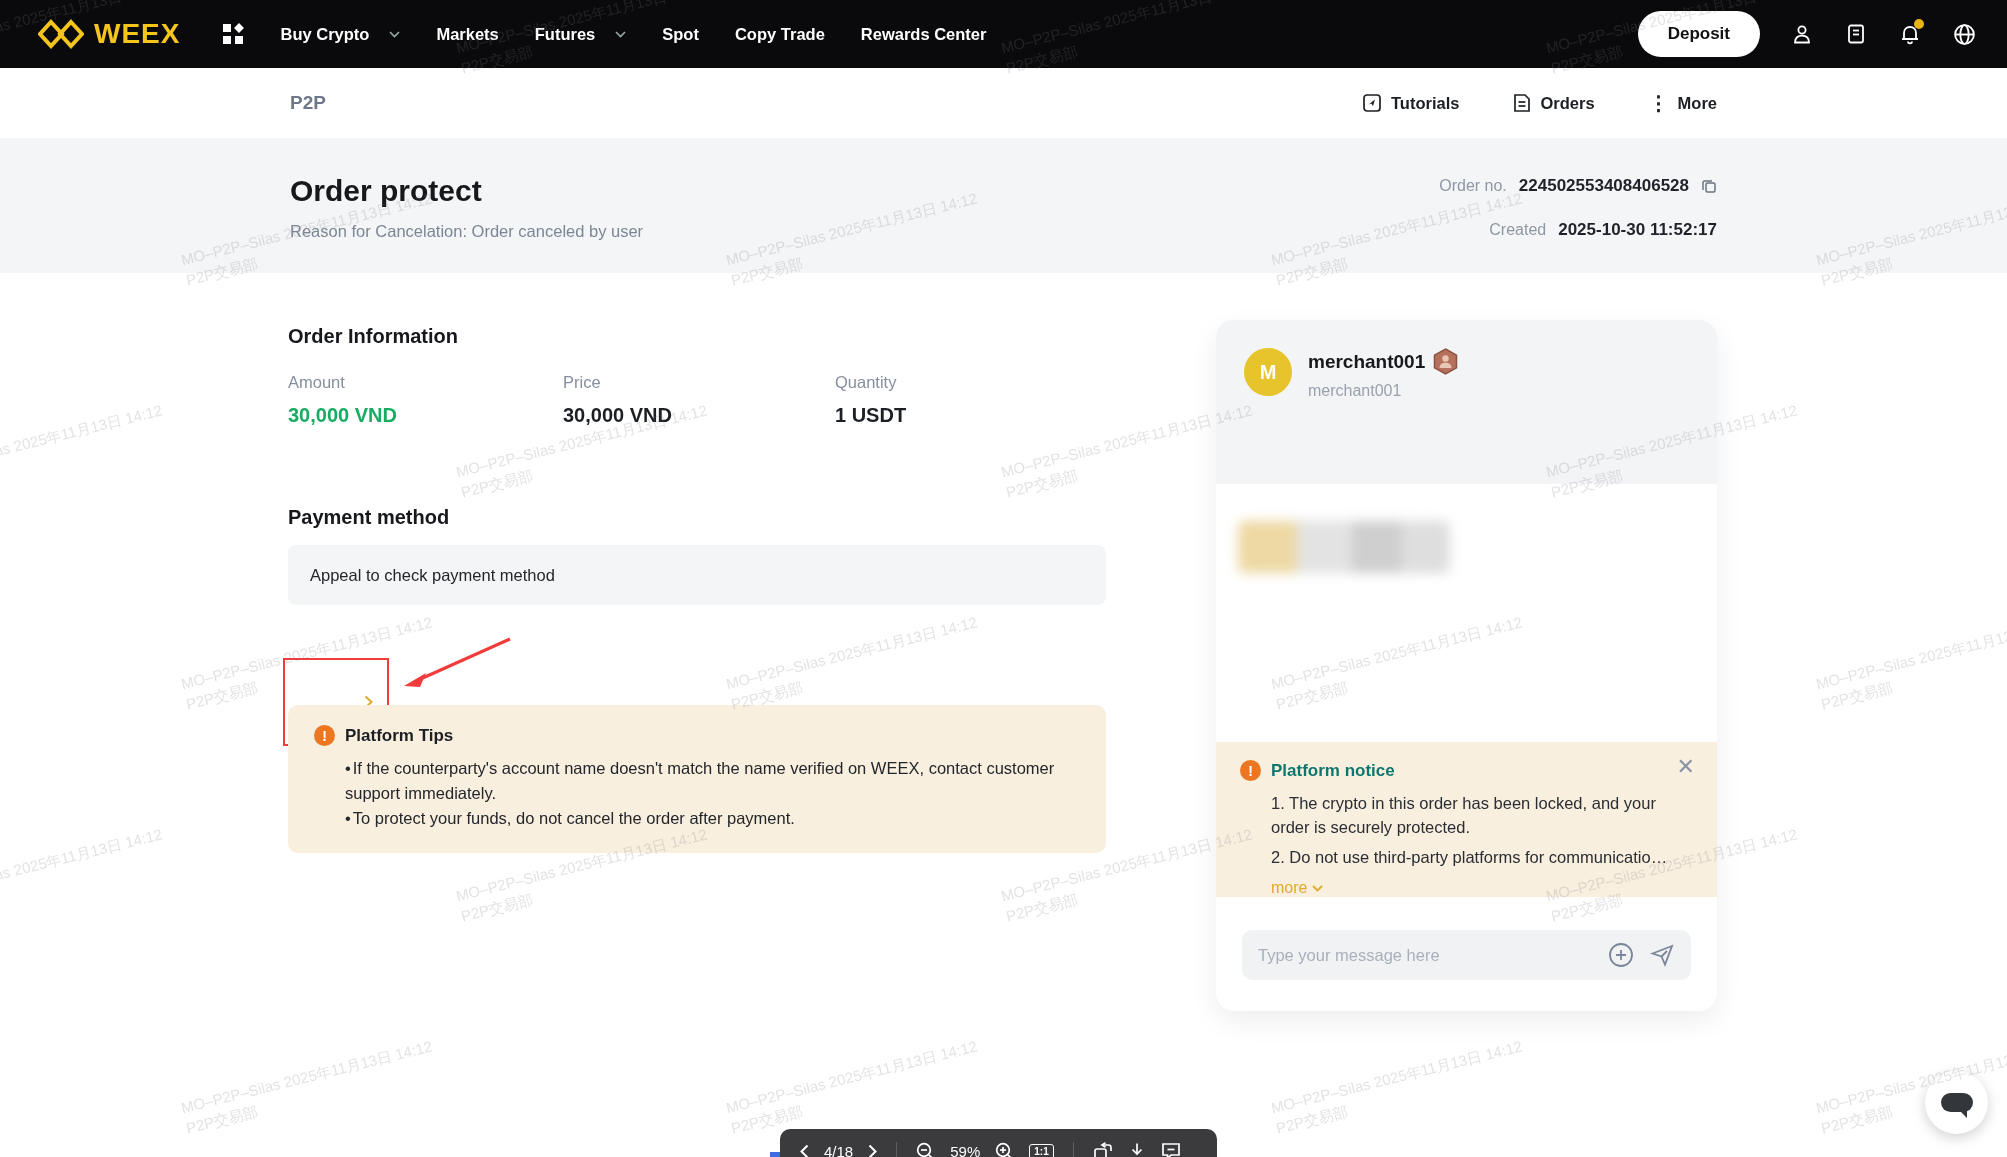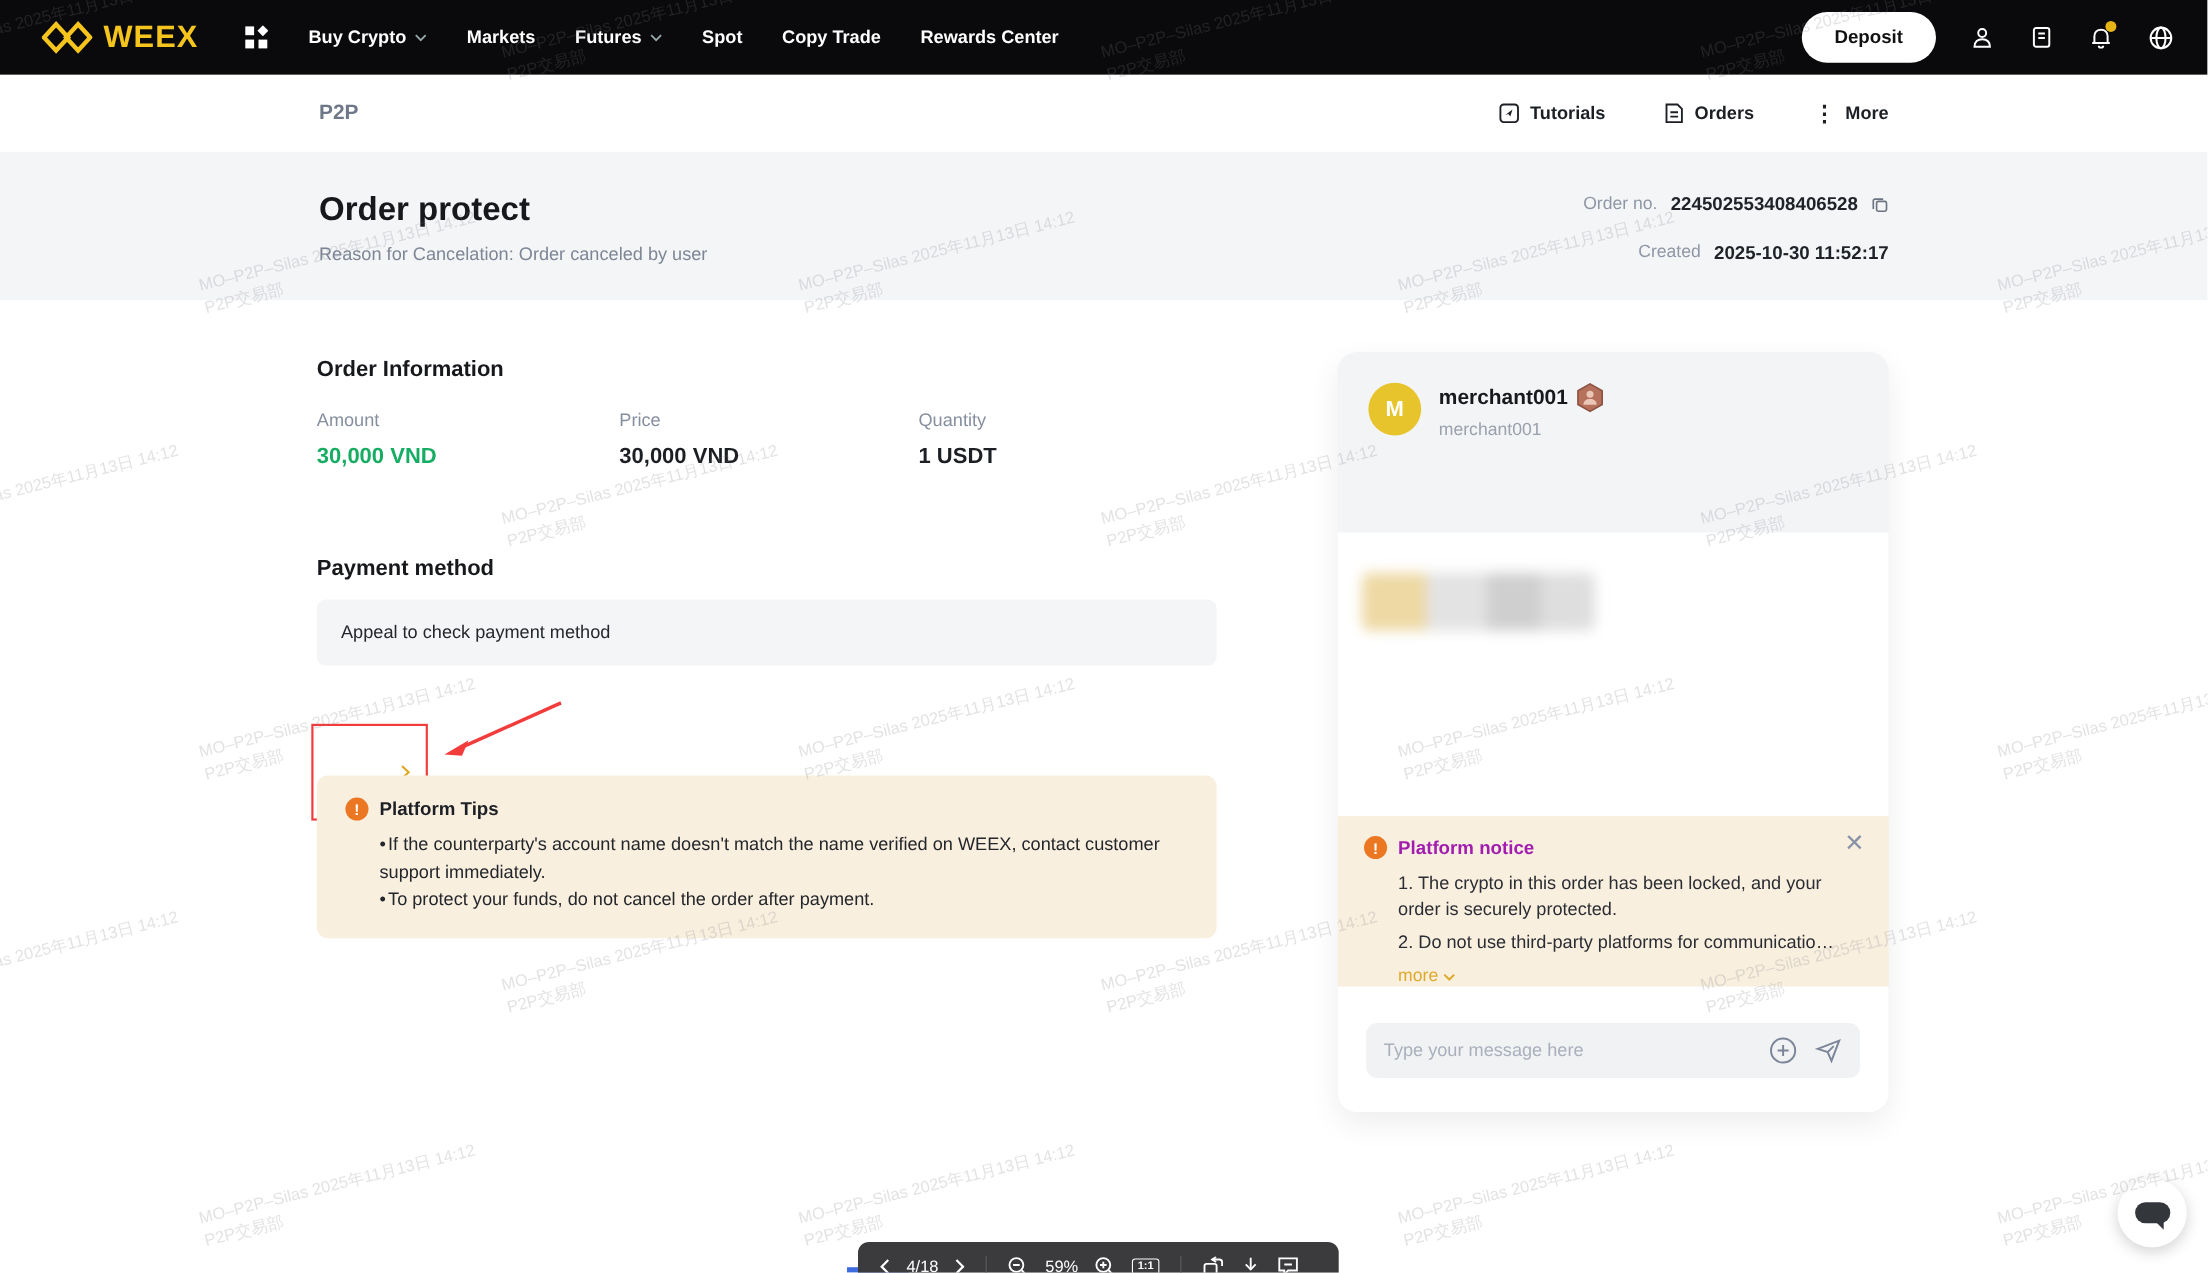--- a/index.html
+++ b/index.html
@@ -6,21 +6,21 @@
   body { font-family:"Liberation Sans", sans-serif; background:#fff; }
   .page { position:relative; width:2007px; height:1157px; overflow:hidden; background:#fff; }
 
   
   .topnav { position:absolute; left:0; top:0; width:100%; height:68px; background:#0a0a0c;
             display:flex; align-items:center; padding:0 30px; color:#fff; }
   .brand { display:flex; gap:10px; margin-left:8px; cursor:pointer; }
   .brand-text { color:#f5c51e; font-weight:bold; font-size:28px; letter-spacing:1px; }
   .grid-icon { margin-left:42px; cursor:pointer; display:flex; }
   .nav-items { display:flex; align-items:center; gap:36px; margin-left:36px; }
-  .nav-item { display:flex; align-items:center; gap:8px; font-size:16.5px; font-weight:600; color:#fff; cursor:pointer; white-space:nowrap; }
+  .nav-item { display:flex; align-items:center; gap:20px; font-size:16.5px; font-weight:600; color:#fff; cursor:pointer; white-space:nowrap; }
   .nav-right { margin-left:auto; display:flex; align-items:center; gap:30px; }
   .deposit-btn { background:#fff; color:#111; border:none; border-radius:24px; height:46px; padding:0 30px;
                  font-size:17px; font-weight:600; font-family:inherit; cursor:pointer; }
   .nav-icon { position:relative; display:flex; cursor:pointer; }
   .bell-dot { position:absolute; right:-2px; top:-3px; width:10px; height:10px; border-radius:50%; background:#e7b416; }
 
   
   .subnav { position:absolute; left:0; top:68px; width:100%; height:70px; background:#fff;
             display:flex; align-items:center; padding:0 290px; }
   .subnav-title { font-size:19px; font-weight:700; color:#6f7888; }
@@ -84,21 +84,21 @@
   .chat-area { position:absolute; left:0; top:164px; width:100%; height:258px; background:#fff; }
   .blur-msg { position:absolute; left:22px; top:34px; width:212px; height:58px; border-radius:12px; background:#fdfdfd;
               display:flex; align-items:center; overflow:hidden; filter:blur(6px); }
   .blur-a { width:60px; height:52px; background:#eed9a4; }
   .blur-b { width:56px; height:52px; background:#e3e3e3; }
   .blur-c { width:50px; height:52px; background:#cfcfcf; }
   .blur-d { width:50px; height:52px; background:#dedede; }
 
   .notice { position:absolute; left:0; top:422px; width:100%; height:155px; background:#f9efdf; padding:18px 24px; }
   .notice-head { display:flex; align-items:center; gap:10px; }
-  .notice-title { font-size:17px; font-weight:700; color:#a21caf; }
+  .notice-title { font-size:17px; font-weight:700; color:#0f766e; }
   .notice-close { position:absolute; right:22px; top:14px; font-size:22px; color:#8a93a6; cursor:pointer; line-height:1; }
   .notice-line { margin-left:31px; margin-top:6px; font-size:16.5px; color:#2a2d33; line-height:24px; width:420px; }
   .notice-line.first { margin-top:10px; }
   .notice-more { margin-left:31px; margin-top:10px; display:inline-flex; align-items:center; gap:5px;
                  font-size:16px; color:#dfa92b; cursor:pointer; }
 
   .chat-input-wrap { position:absolute; left:0; top:577px; width:100%; height:114px; background:#fff; }
   .chat-input { position:absolute; left:26px; right:26px; top:33px; height:50px; background:#f1f2f4; border-radius:10px;
                 display:flex; align-items:center; padding:0 16px; }
   .chat-input input { flex:1; border:none; outline:none; background:transparent; font-family:inherit;

